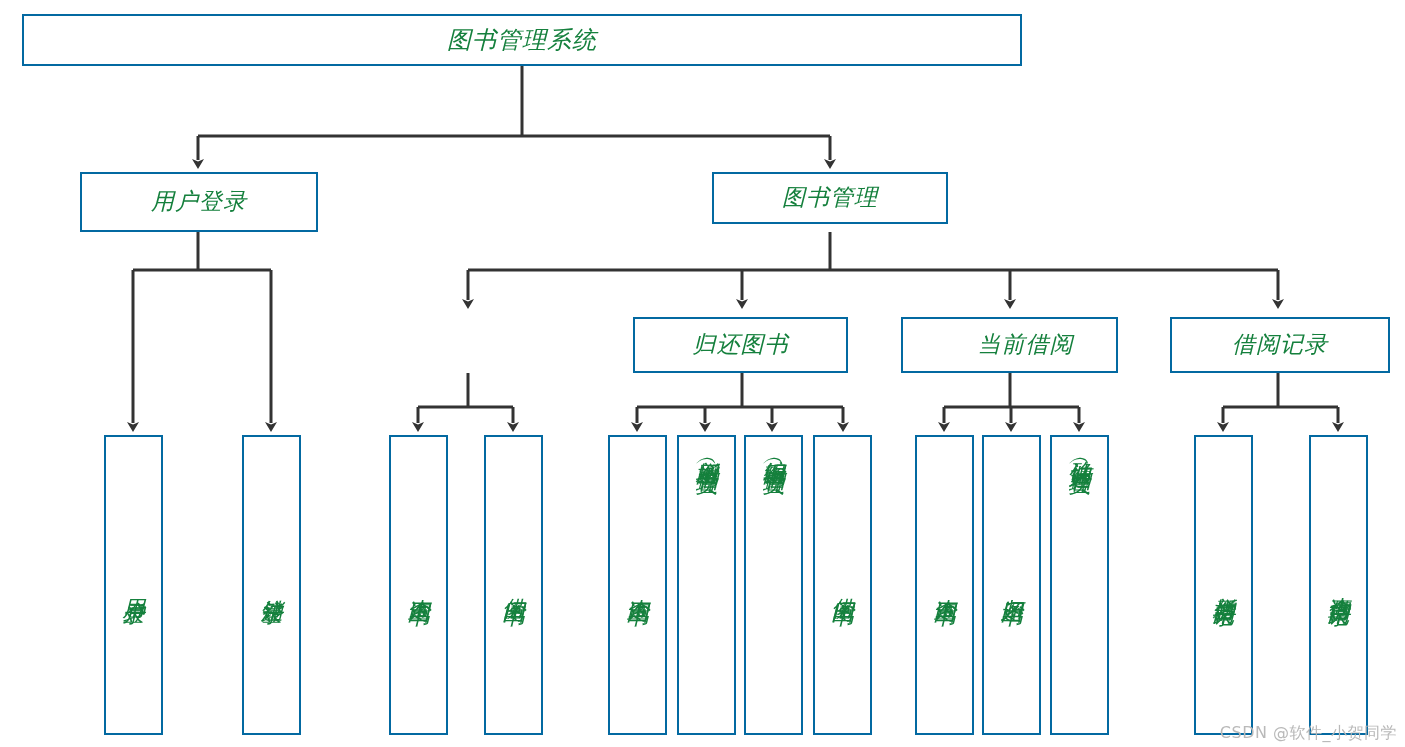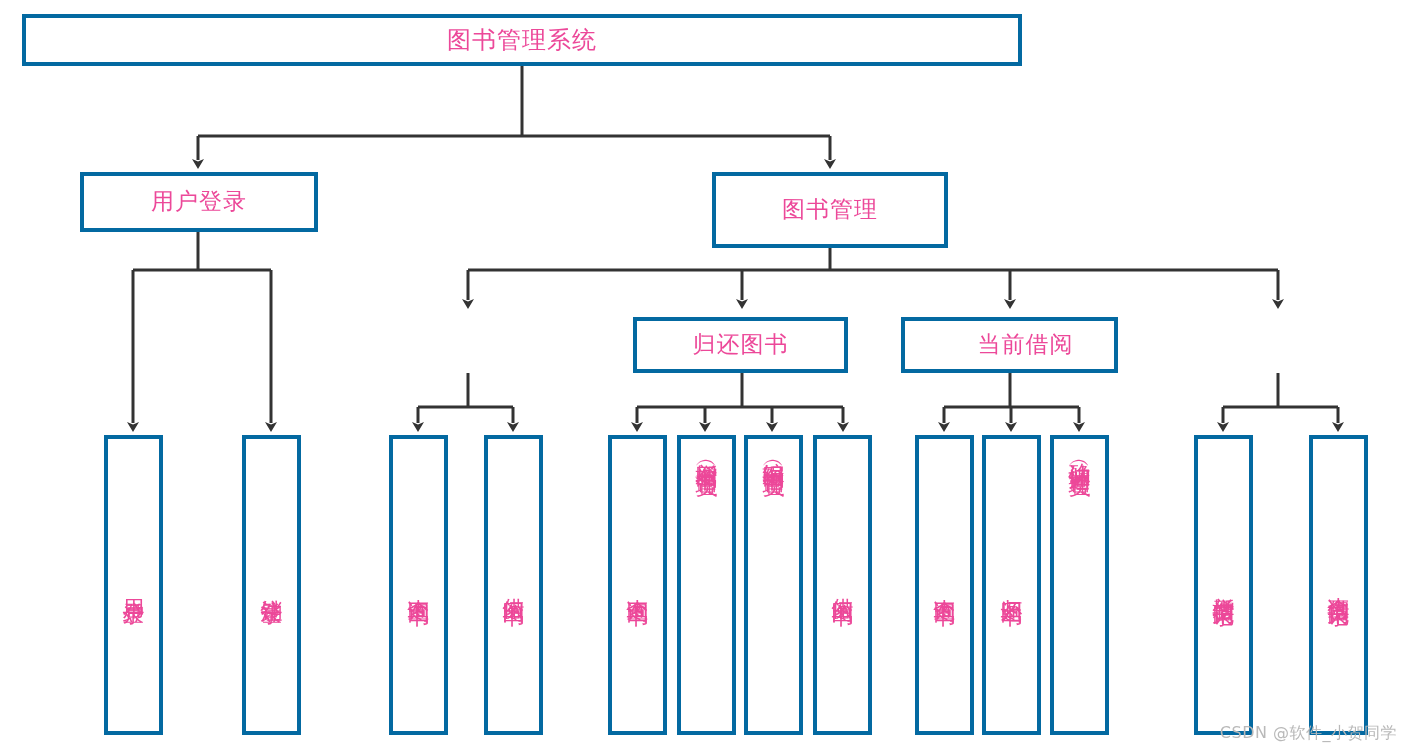--- a/index.html
+++ b/index.html
@@ -21,25 +21,26 @@
     position: absolute;
     left: 0;
     top: 0;
     width: 1405px;
     height: 747px;
   }
   .node {
     position: absolute;
     box-sizing: border-box;
     background: #ffffff;
-    border: 4px solid #0369a1;
+    border: 2px solid #0369a1;
     display: flex;
     align-items: center;
     justify-content: center;
-    color: #ec4899;
+    color: #15803d;
+    font-style: italic;
   }
   .node .label {
     display: block;
     text-align: center;
     line-height: 1.18;
     white-space: nowrap;
   }
   
   .h-node .label {
     font-size: 23px;
@@ -136,33 +137,36 @@
   </svg>
 
   <div class="node h-node root" style="left:22px; top:14px; width:1000px; height:52px;">
     <span class="label">图书管理系统</span>
   </div>
 
   <div class="node h-node" style="left:80px; top:172px; width:238px; height:60px;">
     <span class="label">用户登录</span>
   </div>
 
-  <div class="node h-node" style="left:712px; top:172px; width:236px; height:76px;justify-content:center;">
+  <div class="node h-node" style="left:712px; top:172px; width:236px; height:52px;justify-content:center;">
     <span class="label">图书管理</span>
   </div>
 
 
   <div class="node h-node" style="left:633px; top:317px; width:215px; height:56px;">
     <span class="label">归还图书</span>
   </div>
 
   <div class="node h-node" style="left:901px; top:317px; width:217px; height:56px;padding-left:32px;">
     <span class="label">当前借阅</span>
   </div>
 
+  <div class="node h-node" style="left:1170px; top:317px; width:220px; height:56px;">
+    <span class="label">借阅记录</span>
+  </div>
 
   <div class="node v-node center" style="left:104px; top:435px; width:59px; height:300px;">
     <span class="label">用户登录</span>
   </div>
 
   <div class="node v-node center" style="left:242px; top:435px; width:59px; height:300px;">
     <span class="label">注销登录</span>
   </div>
 
   <div class="node v-node center" style="left:389px; top:435px; width:59px; height:300px;">

